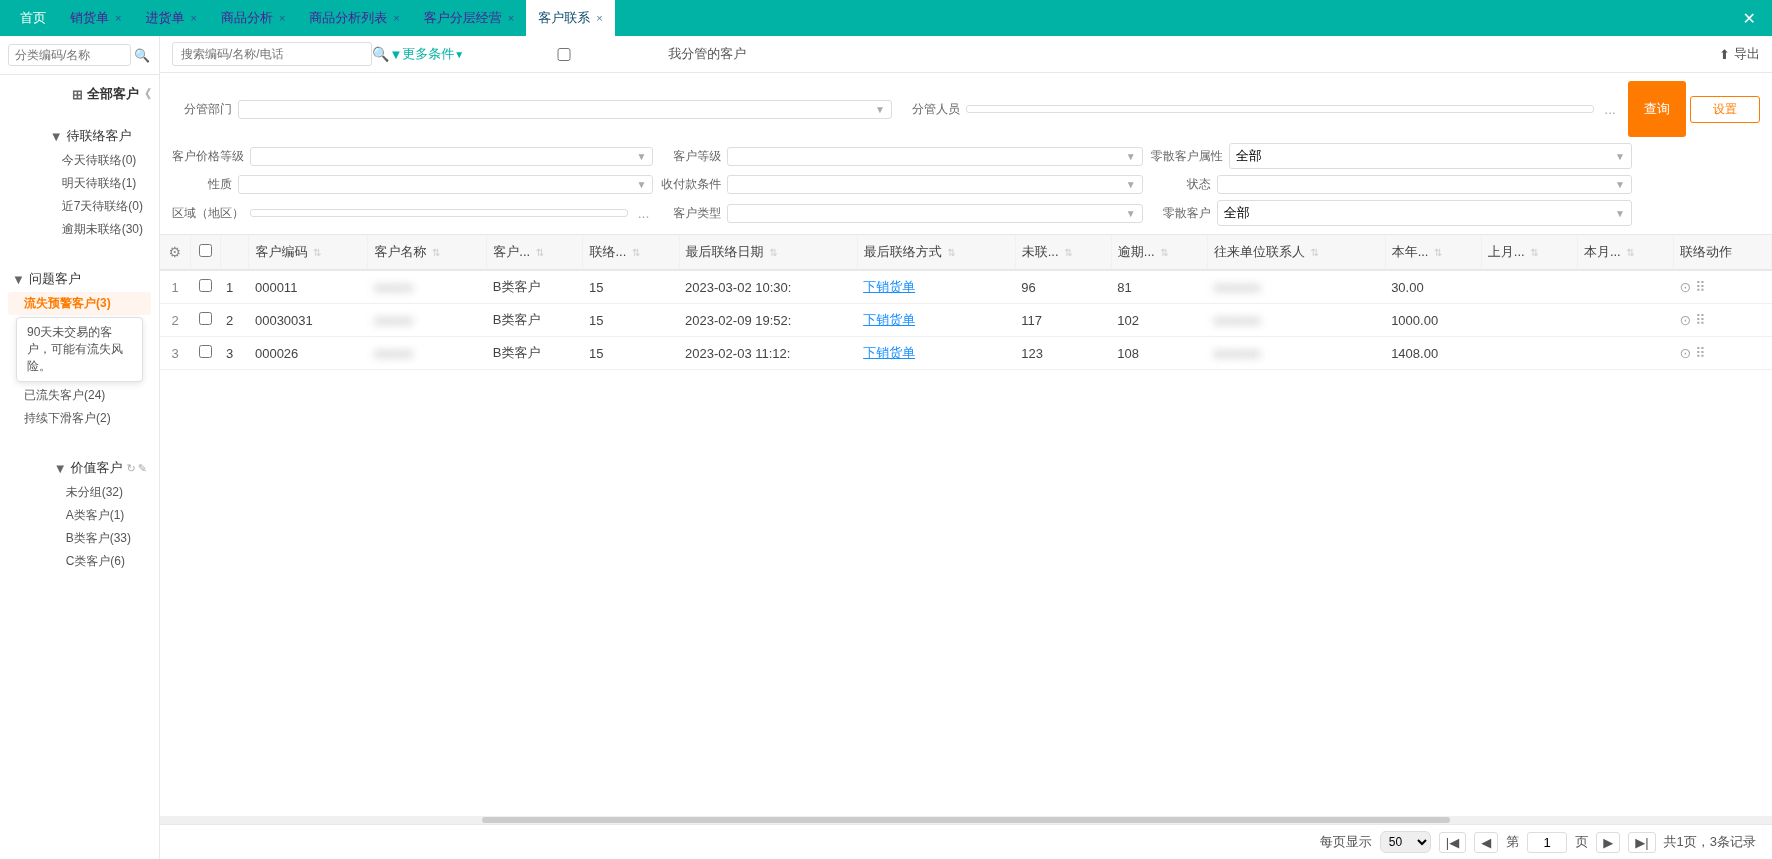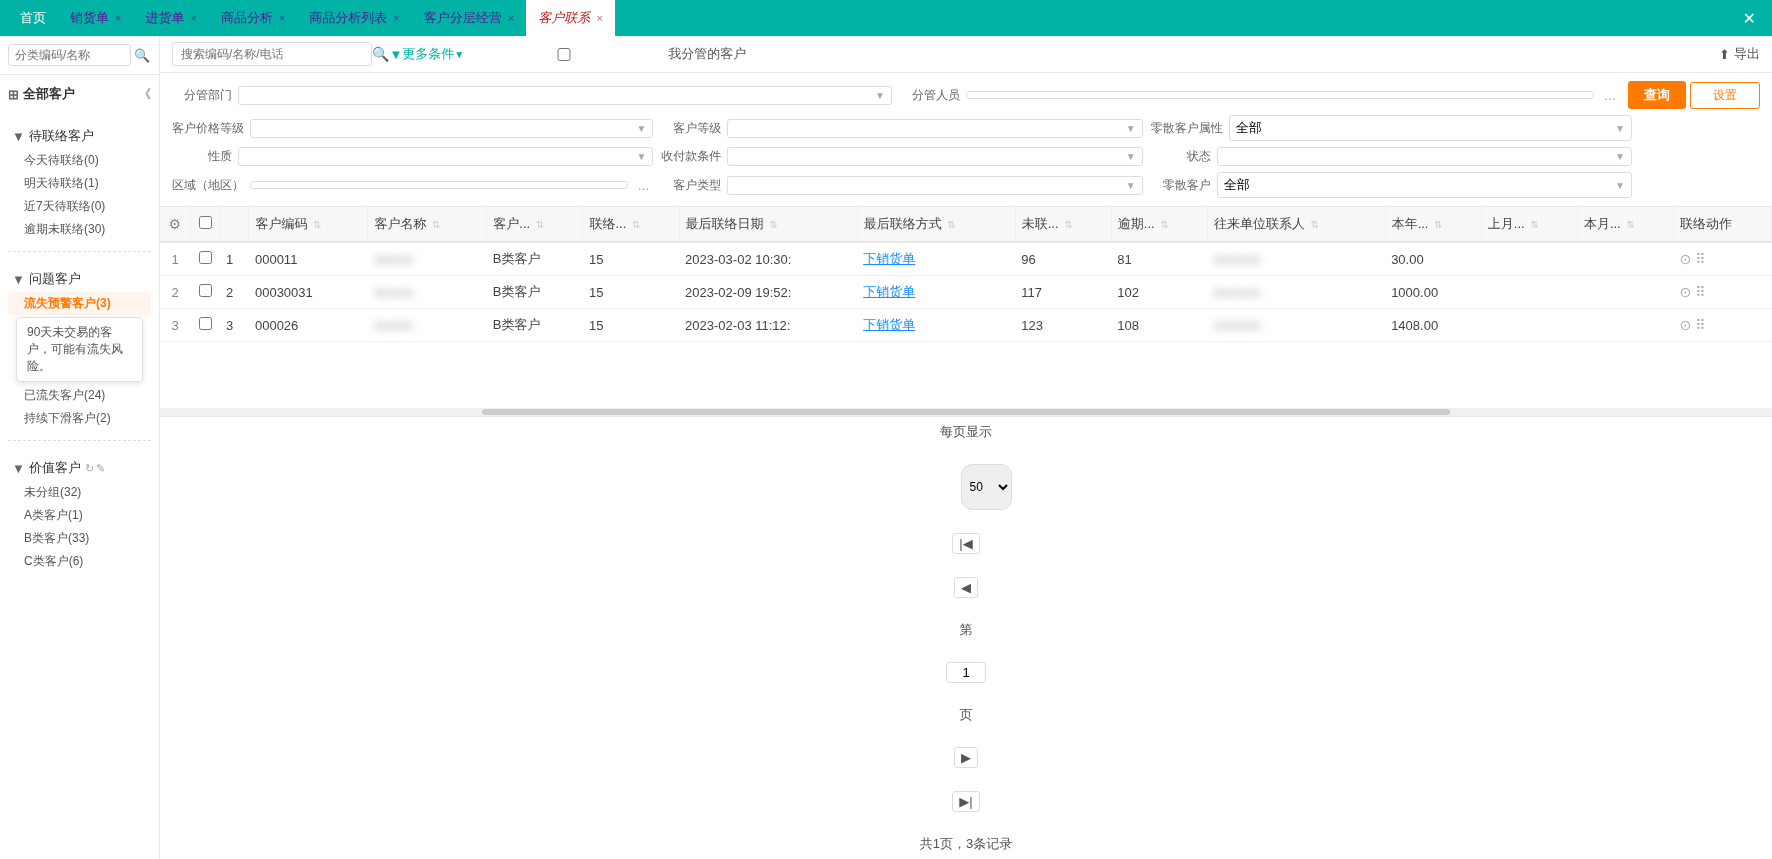--- a/index.html
+++ b/index.html
@@ -19,22 +19,21 @@
       align-items: center;
       padding: 0 12px;
       height: 100%;
       cursor: pointer;
       color: #4c1d95;
       font-size: 13px;
       white-space: nowrap;
     }
     .top-nav .tab.active {
       background: white;
-      color: #b91c1c;
-      font-style: italic;
+      color: #0c4a6e;
     }
     .top-nav .tab .close-x {
       margin-left: 6px;
       font-size: 11px;
       opacity: 0.7;
     }
     .top-nav .home-tab {
       padding: 0 12px;
       color: white;
       font-size: 13px;
@@ -56,20 +55,21 @@
 
     
     .sidebar {
       width: 160px;
       min-width: 160px;
       background: white;
       border-right: 1px solid #e8e8e8;
       display: flex;
       flex-direction: column;
       overflow-y: auto;
+      align-items: flex-end;
     }
     .sidebar-search {
       display: flex;
       align-items: center;
       padding: 8px 8px;
       border-bottom: 1px solid #e8e8e8;
     }
     .sidebar-search input {
       border: 1px solid #ddd;
       border-radius: 3px;
@@ -254,24 +254,23 @@
     .filter-actions {
       display: flex;
       align-items: center;
       gap: 4px;
     }
     .query-btn {
       background: #ff7a00;
       color: white;
       border: none;
       border-radius: 3px;
-      padding: 5px 16px;
+      padding: 19px 16px;
       font-size: 13px;
       cursor: pointer;
-      font-weight: bold;
     }
     .settings-btn {
       background: white;
       color: #ff7a00;
       border: 1px solid #ff7a00;
       border-radius: 3px;
       padding: 4px 22px;
       font-size: 12px;
       cursor: pointer;
     }
@@ -330,29 +329,27 @@
     
     .footer {
       background: white;
       border-top: 1px solid #e8e8e8;
       padding: 6px 16px;
       display: flex;
       align-items: center;
       justify-content: flex-end;
       font-size: 12px;
       color: #555;
-      gap: 23px;
-      flex-direction: column;
+      gap: 8px;
     }
     .footer select {
       border: 1px solid #ddd;
-      border-radius: 11px;
-      padding: 14px 4px;
-      font-size: 12px;
-      margin-left: 40px;
+      border-radius: 6px;
+      padding: 2px 4px;
+      font-size: 12px;
     }
     .footer .page-btn {
       border: 1px solid #ddd;
       background: white;
       border-radius: 3px;
       padding: 2px 6px;
       cursor: pointer;
       color: #555;
     }
     .footer .page-input {

